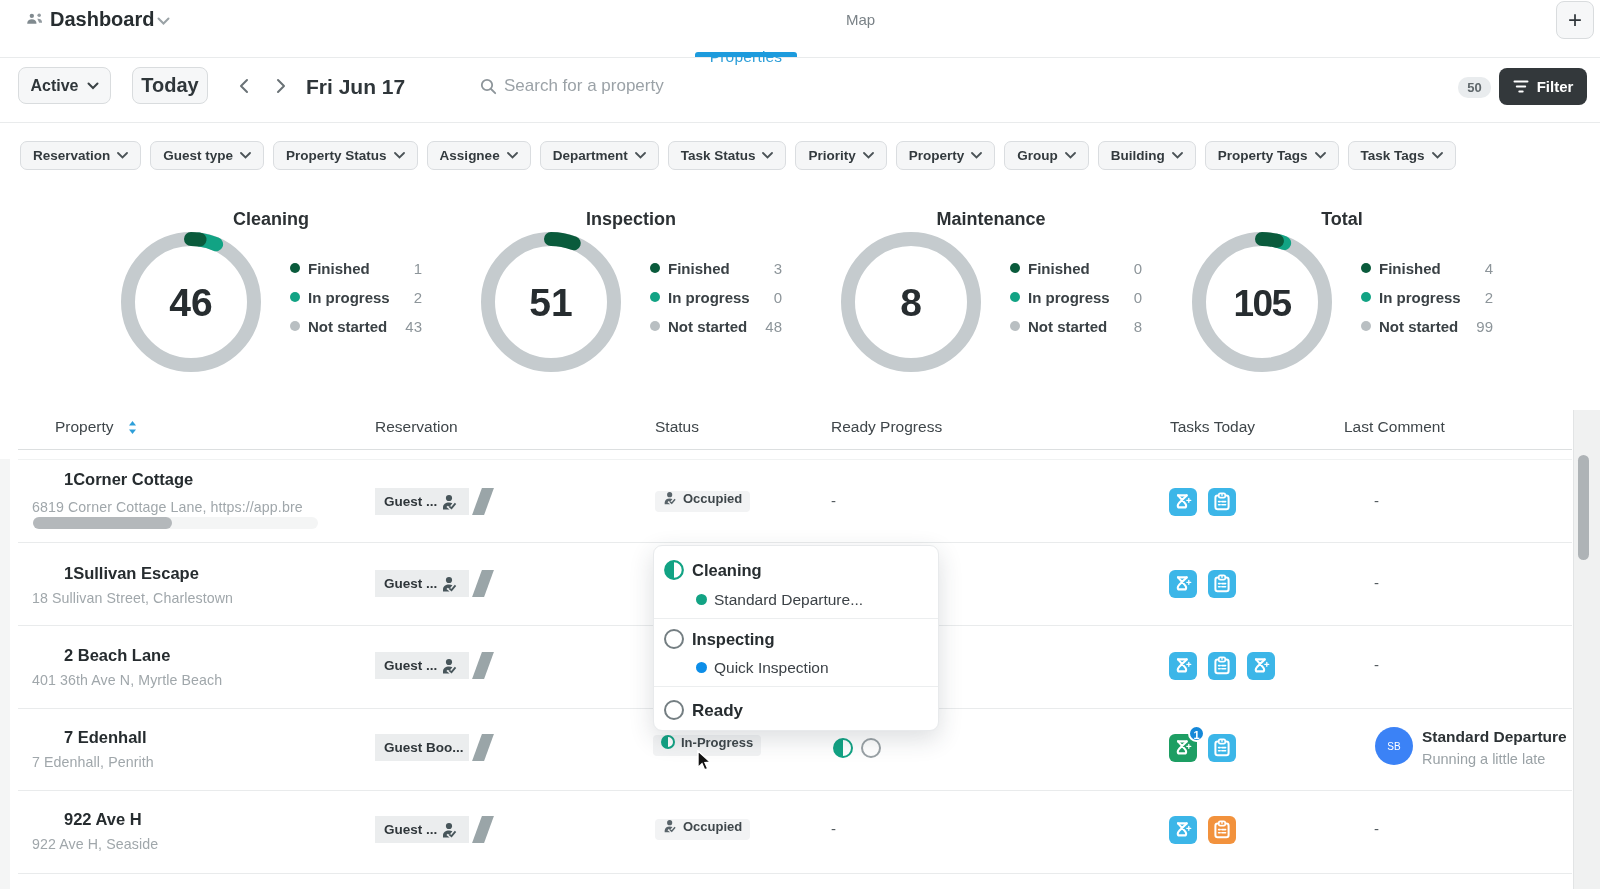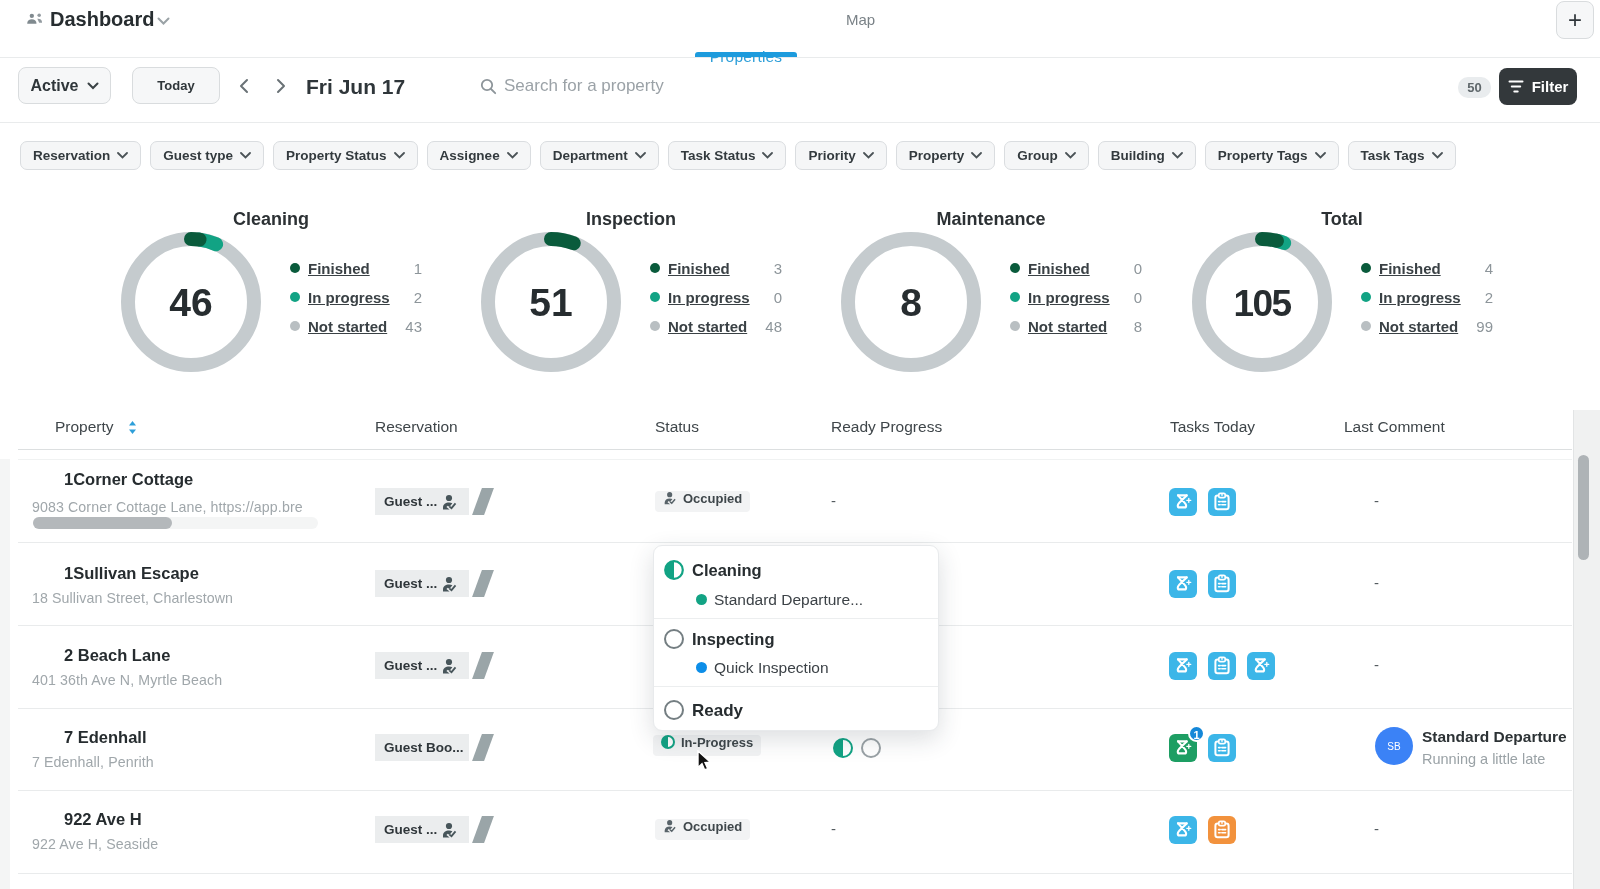--- a/index.html
+++ b/index.html
@@ -10,21 +10,21 @@
   .hline { position:absolute; height:1px; background:#e9ebec; }
   .btn { position:absolute; display:flex; align-items:center; justify-content:center; background:#f6f7f8; border:1px solid #d9dcde; border-radius:8px; font-weight:bold; color:#2f363a; }
   .chiprow { position:absolute; left:20px; top:141px; display:flex; gap:9px; }
   .chip { display:flex; align-items:center; height:29px; padding:0 12px; background:#f5f6f7; border:1px solid #dadde0; border-radius:7px; font-size:13.5px; font-weight:bold; color:#333a3e; white-space:nowrap; }
   .chip svg { margin-left:7px; }
   .statgroup { position:absolute; width:300px; }
   .stitle { position:absolute; top:0; left:0; width:100%; text-align:center; font-size:18px; font-weight:bold; color:#2c3134; }
   .legend { position:absolute; left:169px; top:47px; width:132px; }
   .lrow { display:flex; align-items:center; height:24px; margin-bottom:5px; font-size:15px; }
   .ldot { width:10px; height:10px; border-radius:50%; margin-right:8px; flex:none; }
-  .llab { color:#3a4145; font-weight:bold; flex:1;text-decoration:underline; }
+  .llab { color:#3a4145; font-weight:bold; flex:1; }
   .lval { color:#8d959a; text-align:right; }
   .th { position:absolute; font-size:15.5px; color:#3f464a; }
   .ptitle { position:absolute; font-size:16.5px; font-weight:bold; color:#262c2f;margin-left:32px; }
   .paddr { position:absolute; font-size:14.2px; color:#a0a7ab; letter-spacing:0.1px; }
   .gbadge { position:absolute; height:27px; background:#ebedee; display:flex; align-items:center; padding:0 9px; font-size:13.5px; font-weight:bold; color:#2f363a; white-space:nowrap; overflow:hidden; }
   .gslash { position:absolute; width:12px; height:27px; background:#9aa5a8; transform:skewX(-20deg); }
   .pill { position:absolute; height:21px; background:#f2f3f4; border-radius:4px; display:flex; align-items:flex-start; padding:0 8px; font-size:13px; font-weight:bold; color:#3f474b; }
   .dash-cell { position:absolute; font-size:15px; color:#555c60; }
   .task { position:absolute; width:28px; height:28px; border-radius:6px; display:flex; align-items:center; justify-content:center; }
   .tblue { background:#3cb6e8; }
@@ -49,35 +49,35 @@
       <path d="M1.5 1.5l5 5 5-5" fill="none" stroke="#9aa2a6" stroke-width="2" stroke-linecap="round"></path>
     </svg>
   <div class="abs" style="left:694px;top:11px;width:104px;text-align:center;font-size:15.5px;font-weight:normal;color:#2e9fd9;letter-spacing:0.2px;margin-top:37px;">Properties</div>
   <div class="abs" style="left:846px;top:11px;font-size:15px;color:#7a8287;">Map</div>
   <div class="abs" style="left:695px;top:52px;width:102px;height:5px;background:#1d9bdd;border-radius:3px 3px 0 0;"></div>
   <div class="btn" style="left:1556px;top:1px;width:38px;height:38px;font-size:24px;font-weight:normal;">+</div>
 
   <div class="btn" style="left:18px;top:67px;width:93px;height:37px;font-size:16px;gap:8px;">Active<svg width="12" height="8" viewBox="0 0 12 8">
         <path d="M1.5 1.5l4.5 4.5 4.5-4.5" fill="none" stroke="#3a4245" stroke-width="2" stroke-linecap="round"></path>
       </svg></div>
-  <div class="btn" style="left:132px;top:67px;width:88px;height:37px;font-size:13px;">Today</div>
+  <div class="btn" style="left:132px;top:67px;width:76px;height:37px;font-size:20px;">Today</div>
   <svg class="abs" style="left:238px;top:78px;" width="11" height="16" viewBox="0 0 11 16">
       <path d="M9 2L3 8l6 6" fill="none" stroke="#6a7276" stroke-width="2" stroke-linecap="round" stroke-linejoin="round"></path>
     </svg>
     <svg class="abs" style="left:276px;top:78px;" width="11" height="16" viewBox="0 0 11 16">
       <path d="M2 2l6 6-6 6" fill="none" stroke="#6a7276" stroke-width="2" stroke-linecap="round" stroke-linejoin="round"></path>
     </svg>
     <div class="abs" style="left:306px;top:75px;font-size:21px;font-weight:bold;color:#2f363a;">Fri Jun 17</div>
   <svg class="abs" style="left:480px;top:78px;" width="17" height="17" viewBox="0 0 17 17">
       <circle cx="7" cy="7" r="5.2" fill="none" stroke="#8d959a" stroke-width="1.8"></circle>
       <path d="M11 11l4.2 4.2" stroke="#8d959a" stroke-width="1.8" stroke-linecap="round"></path>
     </svg>
     <div class="abs" style="left:504px;top:76px;font-size:17px;color:#9ba2a7;">Search for a property</div>
   <div class="abs" style="left:1458px;top:77px;width:33px;height:21px;background:#e9ecee;border-radius:10px;text-align:center;line-height:21px;font-size:13px;font-weight:bold;color:#5f676b;">50</div>
-  <div class="abs" style="left:1499px;top:68px;width:78px;height:37px;background:#33383b;border-radius:8px;display:flex;align-items:center;justify-content:center;color:#fff;font-size:15px;font-weight:bold;gap:8px;"><svg width="16" height="13" viewBox="0 0 16 13">
+  <div class="abs" style="left:1499px;top:68px;width:88px;height:37px;background:#33383b;border-radius:8px;display:flex;align-items:center;justify-content:center;color:#fff;font-size:15px;font-weight:bold;gap:8px;"><svg width="16" height="13" viewBox="0 0 16 13">
         <g stroke="#fff" stroke-width="2" stroke-linecap="round">
           <path d="M1.5 1.5h13M3.8 6.5h8.4M6.3 11.5h3.4"></path>
         </g>
       </svg>Filter</div>
   <div class="hline" style="left:0;top:122px;width:1600px;"></div>
 
   <div class="chiprow">
     <div class="chip">Reservation<svg width="11" height="7" viewBox="0 0 11 7">
           <path d="M1 1l4.5 4.5L10 1" fill="none" stroke="#4b5357" stroke-width="1.8" stroke-linecap="round"></path>
         </svg></div>
@@ -238,21 +238,21 @@
   <div class="hline" style="left:18px;top:708px;width:1554px;"></div>
   <div class="hline" style="left:18px;top:790px;width:1554px;"></div>
   <div class="hline" style="left:18px;top:873px;width:1554px;"></div>
 
   <div class="abs" style="left:0;top:459px;width:10px;height:430px;background:#f4f5f5;"></div>
 
   <div class="abs" style="left:1573px;top:410px;width:27px;height:479px;background:#f0f1f1;border-left:1px solid #e2e4e5;"></div>
   <div class="abs" style="left:1578px;top:455px;width:11px;height:105px;background:#aeb3b6;border-radius:6px;"></div>
 
   <div class="ptitle" style="left:32px;top:470px;">1Corner Cottage</div>
-  <div class="paddr" style="left:32px;top:499px;">9083 Corner Cottage Lane, https://app.bre</div>
+  <div class="paddr" style="left:32px;top:499px;">6819 Corner Cottage Lane, https://app.bre</div>
   <div class="abs" style="left:33px;top:517px;width:285px;height:12px;background:#f4f5f5;border-radius:6px;"></div>
   <div class="abs" style="left:33px;top:517px;width:139px;height:12px;background:#b4b8bb;border-radius:6px;"></div>
   <div class="gbadge" style="left:375px;top:488px;width:94px;">Guest&nbsp;...&nbsp;<svg width="18" height="16" viewBox="0 0 18 16">
         <circle cx="8" cy="4" r="3.1" fill="#47555a"></circle>
         <path d="M2 13.5c0-3.2 2.7-5 6-5 1.3 0 2.5.3 3.4.8l-3 3.6-1.6-1.2-1.4 1.3 3.2 2.4H2z" fill="#47555a"></path>
         <path d="M8.5 12.6l2 1.6 4-4.8" fill="none" stroke="#47555a" stroke-width="1.8"></path>
       </svg></div>
   <div class="gslash" style="left:477px;top:488px;"></div>
   <div class="pill" style="left:655px;top:491px;"><svg width="15" height="14" viewBox="0 0 18 16" style="margin-right:5px;">
         <circle cx="8" cy="4" r="3.1" fill="#59646a"></circle>

